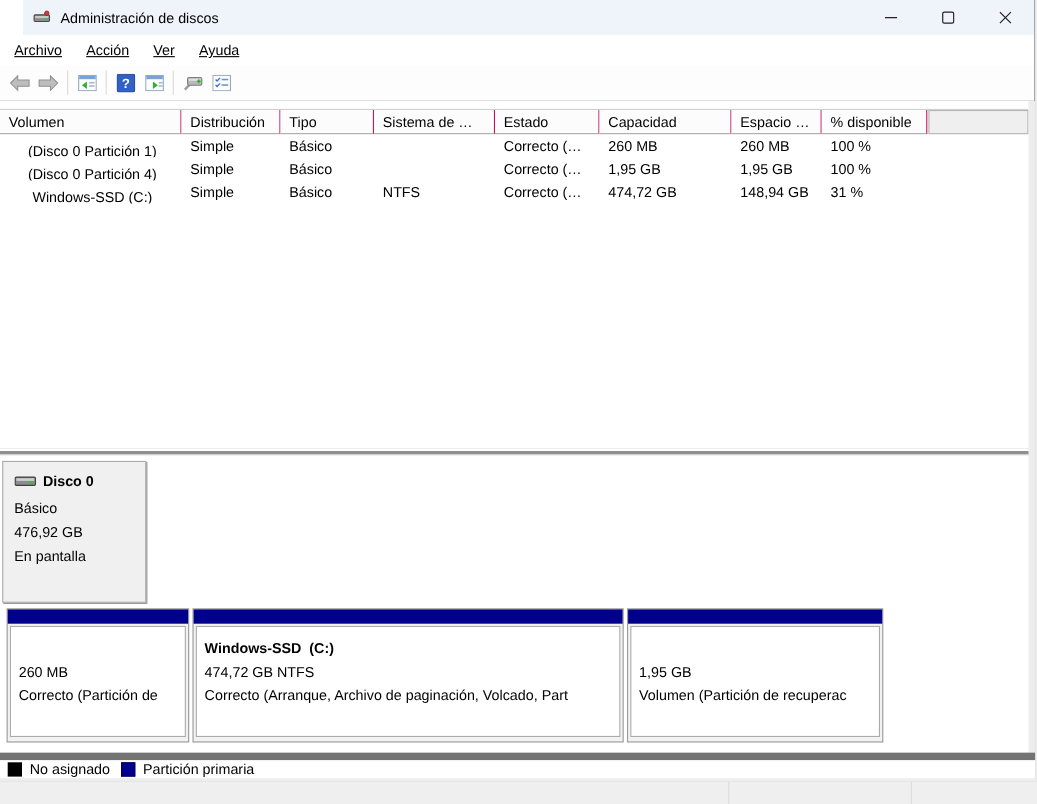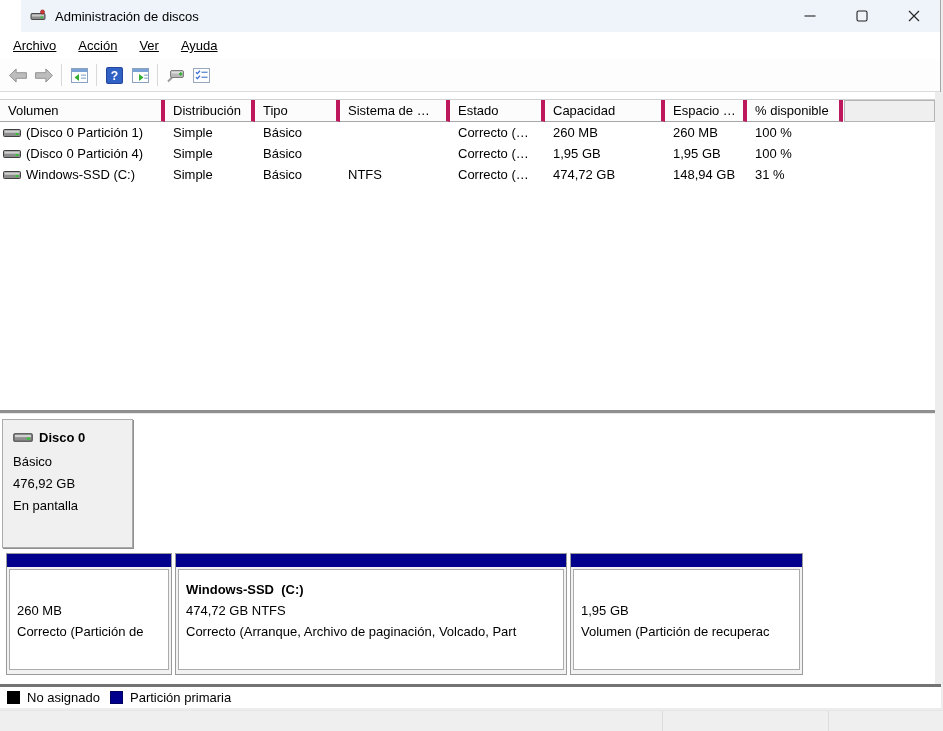--- a/index.html
+++ b/index.html
@@ -18,44 +18,44 @@
   .menu-item { padding:4px 11px;text-decoration:underline; }
 
   
   .toolbar { height:33px; background:#fdfdfd; display:flex; align-items:center; padding-left:5px; border-bottom:1px solid #dcdcdc; }
   .tb-btn { width:26px; height:26px; display:flex; align-items:center; justify-content:center; }
   .tb-sep { width:1px; height:22px; background:#d9d9d9; margin:0 4px; }
 
   
   .list-pane { width:935px; height:316px; background:#fff; padding-top:7px; }
   .vt-header { display:flex; height:23px; border-top:1px solid #d0d0d0; background:#fcfcfc; }
-  .vt-hcell { padding:3px 0 0 8px; border-right:4px solid #be185d; border-bottom:1px solid #a8a8a8; white-space:nowrap; overflow:hidden; background:#fcfcfc; }
+  .vt-hcell { padding:3px 0 0 8px; border-right:1px solid #be185d; border-bottom:1px solid #a8a8a8; white-space:nowrap; overflow:hidden; background:#fcfcfc; }
   .vt-hfiller { flex:1; background:#efefef; border:1px solid #b5b5b5; margin-left:1px; }
   .vt-row { display:flex; height:21px; align-items:center; }
-  .vt-cell { padding-left:8px; white-space:nowrap; overflow:hidden; height:21px; line-height:21px; }
+  .vt-cell { padding-left:8px; white-space:nowrap; overflow:hidden; height:21px; line-height:21px;flex-direction:column; }
   .vt-cell.vol { display:flex; align-items:center; padding-left:3px; gap:5px; }
 
   
   .splitter { height:6px; background:#8f8f8f; border-top:2px solid #ffffff; border-bottom:1px solid #e8e8e8; }
 
   
   .bottom-pane { position:relative; width:935px; height:270px; background:#fff; }
   .disk-row { position:absolute; top:5px; left:2px; display:flex;flex-direction:column; }
   .disk-info { width:131px; height:129px; background:#f0f0f0; border:1px solid #ababab; box-shadow:1px 1px 0 #8f8f8f; padding:10px 0 0 10px; }
   .disk-title { display:flex; align-items:center; gap:6px; font-weight:bold; margin-bottom:6px; }
   .disk-line { height:22px; line-height:22px; }
   .blocks { display:flex; margin-left:4px; margin-top:5px; }
   .part-block { border:1px solid #9a9a9a; background:#f2f2f2; height:122px; margin-right:3px; }
   .part-bar { height:13px; background:#00008c; }
   .part-body { margin:2px; height:101px; border:1px solid #ababab; background:#fff; padding:9px 0 0 7px; overflow:hidden; }
   .pline { height:21px; line-height:21px; white-space:pre; }
   .pname { font-weight:bold; }
 
   
-  .legend { height:24px; width:941px; border-top:3px solid #737373; background:#fff; display:flex; align-items:center; padding-left:7px; }
+  .legend { height:24px; width:941px; border-top:7px solid #737373; background:#fff; display:flex; align-items:center; padding-left:7px; }
   .leg-item { display:flex; align-items:center; margin-right:10px; }
   .swatch { width:13px; height:13px; margin-right:7px; }
   .sw-unalloc { background:#000000; }
   .sw-primary { background:#00008c; border:1px solid #00005e; }
 
   .right-gutter { position:absolute; left:935px; top:92px; width:6px; height:592px; background:#ededed; }
 
   
   .taskbar { position:absolute; top:710px; left:0; width:943px; height:21px; background:#efefef; border-top:1px solid #e6e6e6; }
   .tb-div { position:absolute; top:0; width:1px; height:21px; background:#dcdcdc; }

